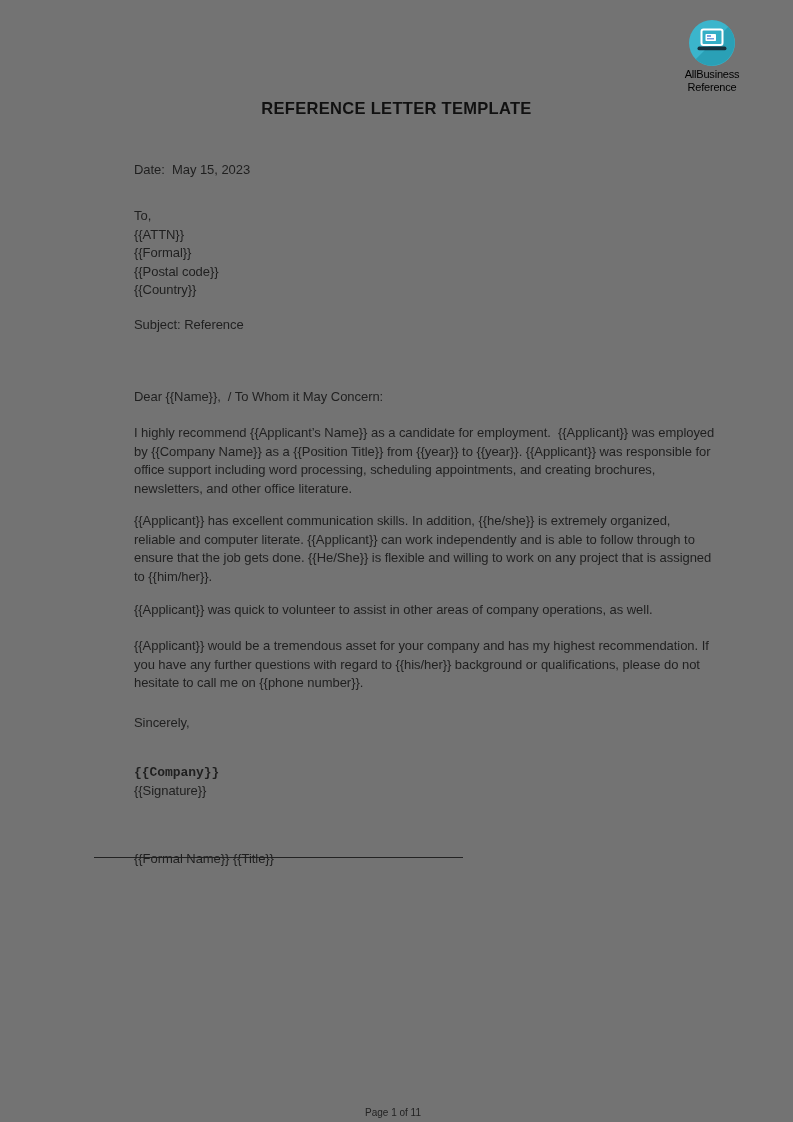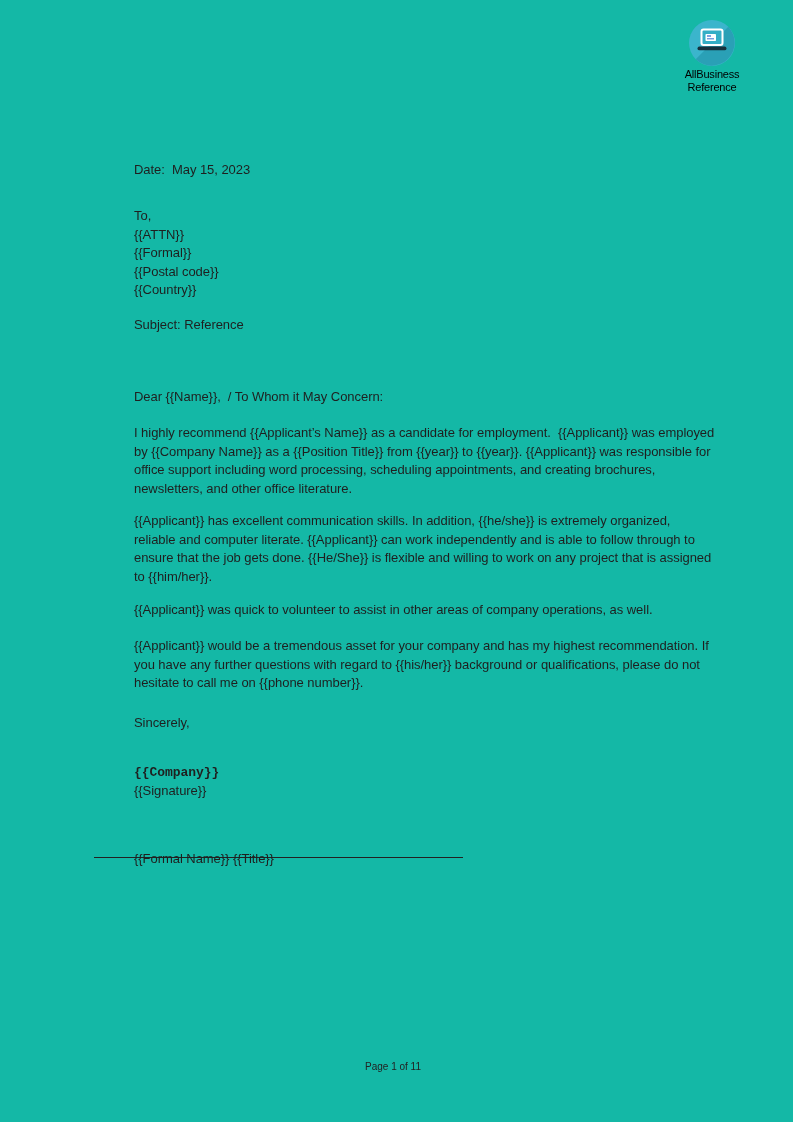--- a/index.html
+++ b/index.html
@@ -1,19 +1,19 @@
 <!DOCTYPE html>
 <html><head>
 <meta charset="utf-8">
 <style>
   html,body { margin:0; padding:0; background:#ffffff; }
   .page {
     position:relative;
     width:793px; height:1122px;
-    background:#14b8a6;
+    background:#737373;
     font-family:"Liberation Sans", sans-serif;
     color:#1f1f1f;
     overflow:hidden;
   }
   .txt {
     position:absolute;
     left:94px;
     font-size:13px;
     line-height:18.6px;
     letter-spacing:-0.05px;
@@ -45,21 +45,21 @@
     letter-spacing:-0.2px;
   }
   .sig-line {
     position:absolute;
     top:857px; left:94px; width:369px;
     height:0;
     border-top:1px solid #222222;
   }
   .footer {
     position:absolute;
-    top:1061px; left:0; width:786px;
+    top:1107px; left:0; width:786px;
     text-align:center;
     font-size:10px;
     color:#222222;
   }
 </style>
 </head>
 <body>
 
 <div class="page">
 
@@ -72,20 +72,21 @@
       <line x1="18" y1="16" x2="22" y2="16" stroke="#4a7fd4" stroke-width="1.4"></line>
       <line x1="18" y1="18.8" x2="25" y2="18.8" stroke="#4a7fd4" stroke-width="1.1"></line>
       <rect x="8.5" y="26.5" width="29" height="3.8" rx="1.9" fill="#17313d"></rect>
     </svg>
     <div class="brand">
       <div>AllBusiness</div>
       <div>Reference</div>
     </div>
   </div>
 
+  <div class="page-title">REFERENCE LETTER  TEMPLATE</div>
 
   <div class="txt" style="top:161px">Date:  May 15, 2023</div>
 
   <div class="txt" style="top:207px">To,
 {{ATTN}}
 {{Formal}}
 {{Postal code}}
 {{Country}}</div>
 
   <div class="txt" style="top:316px">Subject: Reference</div>

